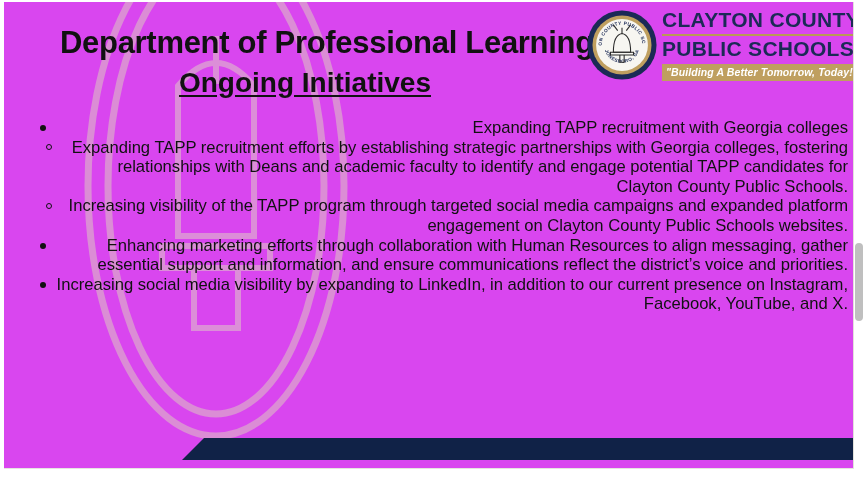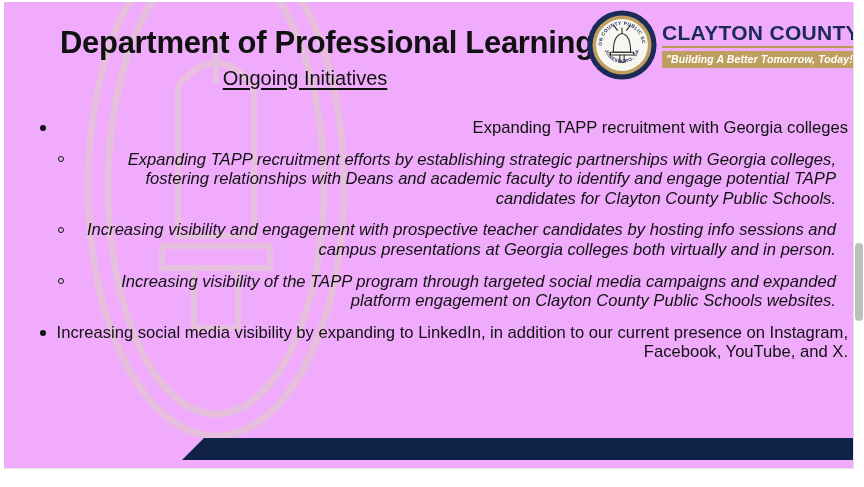--- a/index.html
+++ b/index.html
@@ -23,21 +23,21 @@
     overflow: hidden;
   }
 
   
   .slide-canvas {
     position: absolute;
     left: 4px;
     top: 2px;
     width: 856px;
     height: 466px;
-    background: #f0abfc;
+    background: #d946ef;
     overflow: hidden;
   }
 
   
   .watermark {
     position: absolute;
     left: 62px;
     top: -86px;
     width: 300px;
     height: 560px;
@@ -64,22 +64,22 @@
   .title-main {
     font-size: 31px;
     font-weight: bold;
     color: #111111;
     letter-spacing: -0.3px;
     line-height: 1.12;
     white-space: nowrap;
   }
   .title-sub {
     margin-top: 6px;
-    font-size: 20px;
-    font-weight: normal;
+    font-size: 28px;
+    font-weight: bold;
     color: #111111;
     text-decoration: underline;
     text-underline-offset: 3px;
     line-height: 1.12;
     white-space: nowrap;
   }
 
   
   .logo-lockup {
     position: absolute;
@@ -158,22 +158,21 @@
     position: absolute;
     left: 10px;
     top: 7px;
     width: 6px;
     height: 6px;
     border-radius: 50%;
     background: #111111;
   }
   li.l2 {
     padding-left: 32px;
-    margin: 12px;
-    font-style: italic;
+    margin: 0;
   }
   li.l2 > .bullet {
     position: absolute;
     left: 16px;
     top: 6.5px;
     width: 6px;
     height: 6px;
     border-radius: 50%;
     border: 1.3px solid #111111;
     background: transparent;
@@ -293,50 +292,51 @@
               <path d="M47 64 l0 10 6 0 0 -10"></path>
               <path d="M44 30 l-6 -8"></path>
               <path d="M56 30 l6 -8"></path>
             </g>
           </svg>
         </div>
 
         <div class="logo-wordmark">
           <div class="wm-line">CLAYTON COUNTY</div>
           <div class="wm-rule"></div>
+          <div class="wm-line">PUBLIC SCHOOLS</div>
           <div class="wm-tagline">"Building A Better Tomorrow, Today!"</div>
         </div>
 
       </div>
     </div>
 
     <div class="body">
       <ul class="lvl1" id="bullet-list">
           <li class="item l1">
             <span class="bullet"></span>
             <span class="item-text">Expanding TAPP recruitment with Georgia colleges</span>
           </li>
           <ul class="lvl2 sublist">
             <li class="item l2">
               <span class="bullet"></span>
               <span class="item-text">Expanding TAPP recruitment efforts by establishing strategic partnerships with Georgia colleges, fostering relationships with Deans and academic faculty to identify and engage potential TAPP candidates for Clayton County Public Schools.</span>
             </li>
-            <li class="item l2">
-              <span class="bullet"></span>
-              <span class="item-text">Increasing visibility and engagement with prospective teacher candidates by hosting info sessions and campus presentations at Georgia colleges both virtually and in person.</span>
-            </li>
           </ul>
           <ul class="lvl2 sublist">
             <li class="item l2">
               <span class="bullet"></span>
               <span class="item-text">Increasing visibility of the TAPP program through targeted social media campaigns and expanded platform engagement on Clayton County Public Schools websites.</span>
             </li>
           </ul>
           <li class="item l1">
             <span class="bullet"></span>
+            <span class="item-text">Enhancing  marketing efforts through collaboration with Human Resources to align messaging, gather essential support and information, and ensure communications reflect the district’s voice and priorities.</span>
+          </li>
+          <li class="item l1">
+            <span class="bullet"></span>
             <span class="item-text">Increasing social media visibility by expanding to LinkedIn, in addition to our current presence on Instagram, Facebook, YouTube, and X.</span>
           </li>
         </ul>
     </div>
 
     <div class="bottom-bar-wrap">
       <div class="bottom-bar"></div>
     </div>
 
   </div>

